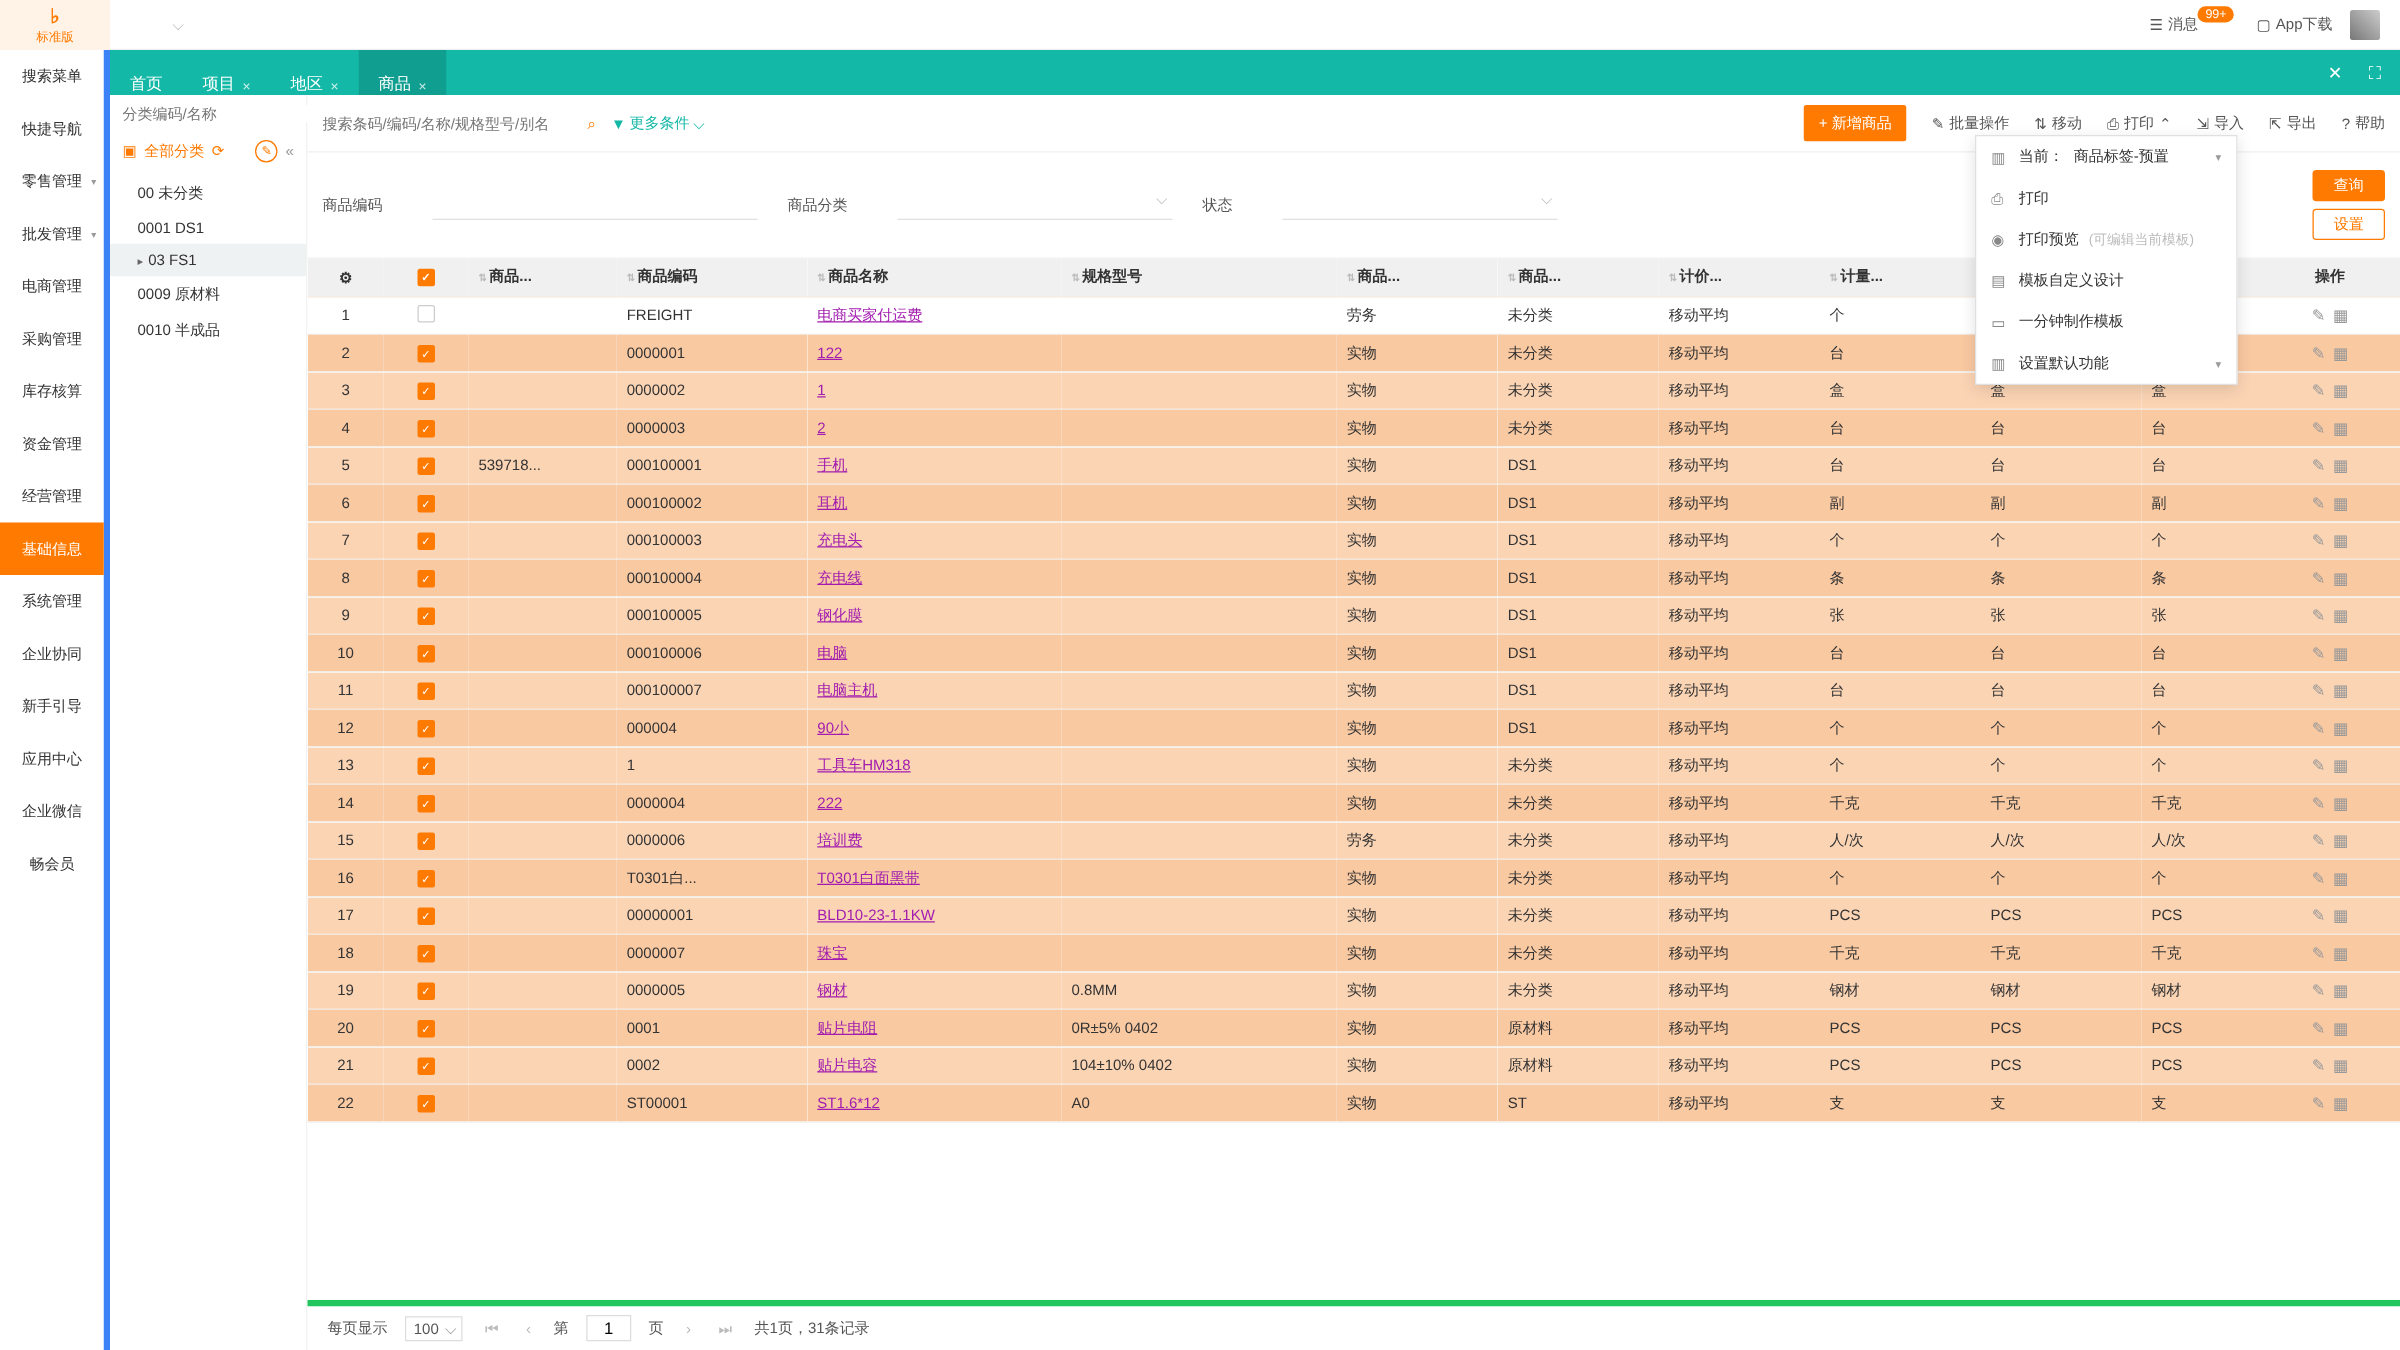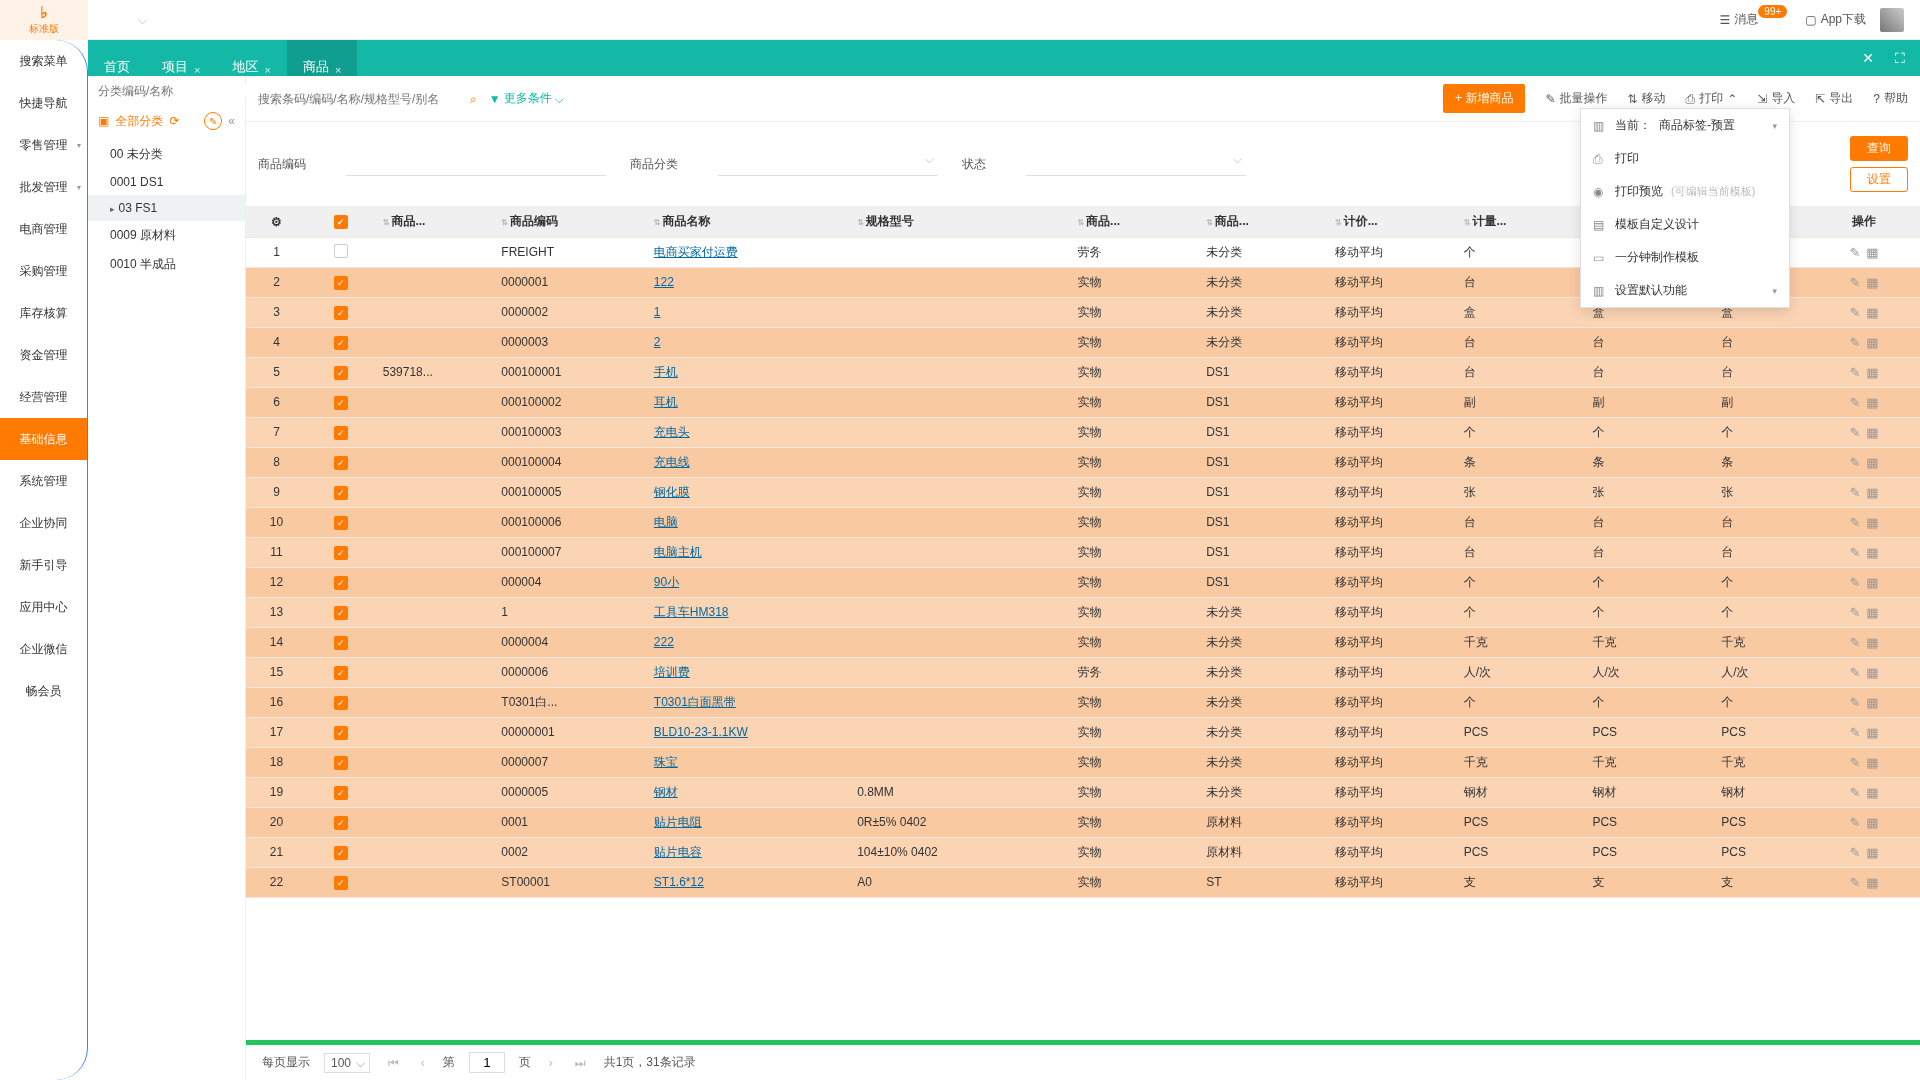--- a/index.html
+++ b/index.html
@@ -12,21 +12,21 @@
 .logo-area .ico { font-size: 16px; font-weight: bold; }
 .org-name { padding: 0 30px 0 20px; color: #666; font-size: 13px; }
 .org-chevron { color: #bbb; }
 .header-right { margin-left: auto; display: flex; align-items: center; gap: 14px; padding-right: 16px; }
 .hdr-item { display: flex; align-items: center; gap: 4px; color: #555; cursor: pointer; }
 .badge { background: #ff7a00; color: #fff; font-size: 10px; border-radius: 10px; padding: 1px 6px; position: relative; top: -8px; left: -4px; }
 .avatar { width: 24px; height: 24px; background: linear-gradient(45deg,#777,#ccc); border-radius: 2px; }
 
 
 .body { flex: 1; display: flex; min-height: 0; }
-.sidenav { width: 88px; background: #fff; border-right: 1px solid #3b82f6; border-radius: 32px; }
+.sidenav { width: 88px; background: #fff; border-right: 5px solid #3b82f6; }
 .side-item { height: 42px; display: flex; align-items: center; justify-content: center; font-size: 12px; color: #333; cursor: pointer; position: relative; }
 .side-item.active { background: #ff7a00; color: #fff; }
 .side-item .tri { position: absolute; right: 6px; font-size: 8px; color: #999; }
 
 .content { flex: 1; display: flex; flex-direction: column; min-width: 0; }
 
 
 .tabbar { height: 36px; background: #14b8a6; display: flex; align-items: stretch; color: #fff; position: relative; }
 .tab { padding: 0 16px; display: flex; align-items: flex-end; gap: 6px; font-size: 13px; cursor: pointer; }
 .tab.active { background: #0f9e8f; }
@@ -73,21 +73,21 @@
 
 .tbl-wrap { flex: 1; overflow: auto; }
 table { border-collapse: collapse; width: 100%; table-layout: fixed; }
 th, td { padding: 0 8px; height: 30px; text-align: left; font-size: 12px; border-bottom: 1px solid #f2e6db; white-space: nowrap; overflow: hidden; text-overflow: ellipsis; }
 th { background: #f0f0f0; color: #333; font-weight: 600; position: sticky; top: 0; }
 th .sort { color: #bbb; font-size: 8px; margin-right: 2px; display: inline-block; line-height: 6px; }
 tr.sel td { background: #f9c9a2; }
 tr.sel:nth-child(odd) td { background: #fbd4b4; }
 .chk { width: 14px; height: 14px; background: #ff7a00; border-radius: 2px; display: inline-flex; align-items: center; justify-content: center; color: #fff; font-size: 9px; }
 .chk.off { background: #fff; border: 1px solid #ccc; }
-.lnk { color: #0369a1; text-decoration: underline; cursor: pointer; }
+.lnk { color: #a21caf; text-decoration: underline; cursor: pointer; }
 .row-idx { text-align: center; }
 .col-chk { width: 40px; text-align: center; }
 .col-gear { width: 36px; text-align: center; }
 .col-idx { width: 36px; }
 .col-bar { width: 70px; }
 .col-code { width: 90px; }
 .col-name { width: 120px; }
 .col-spec { width: 130px; }
 .col-mid { width: 76px; }
 .col-unit { width: 76px; }

